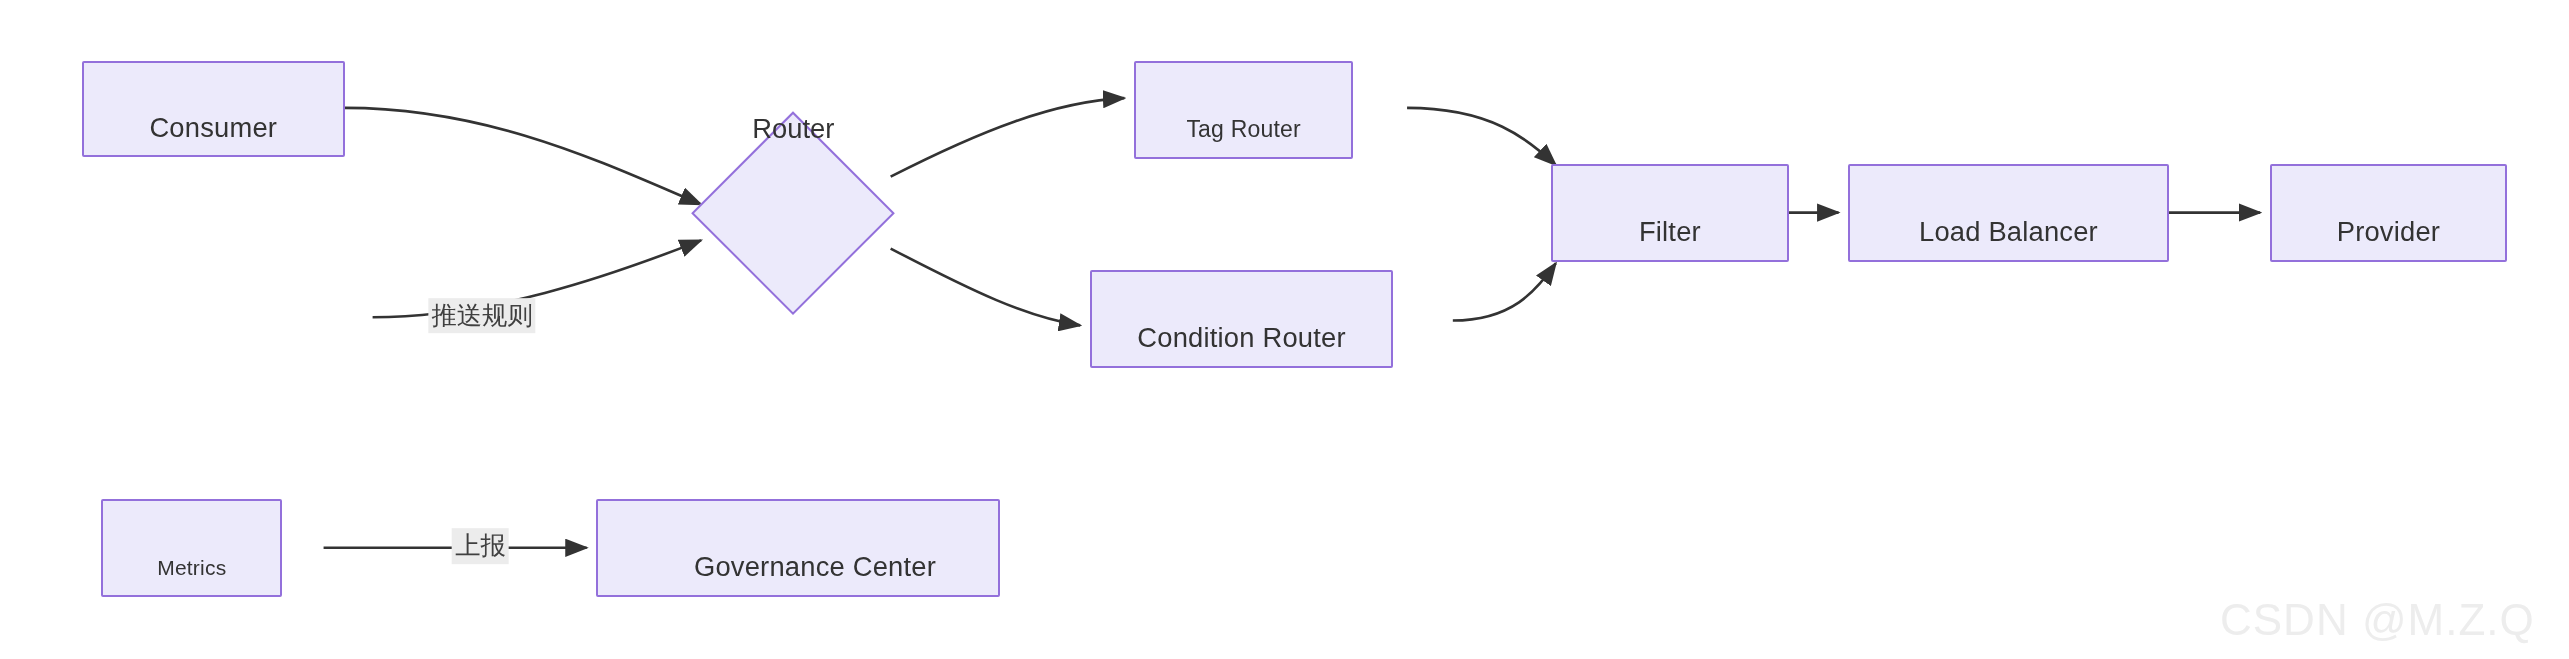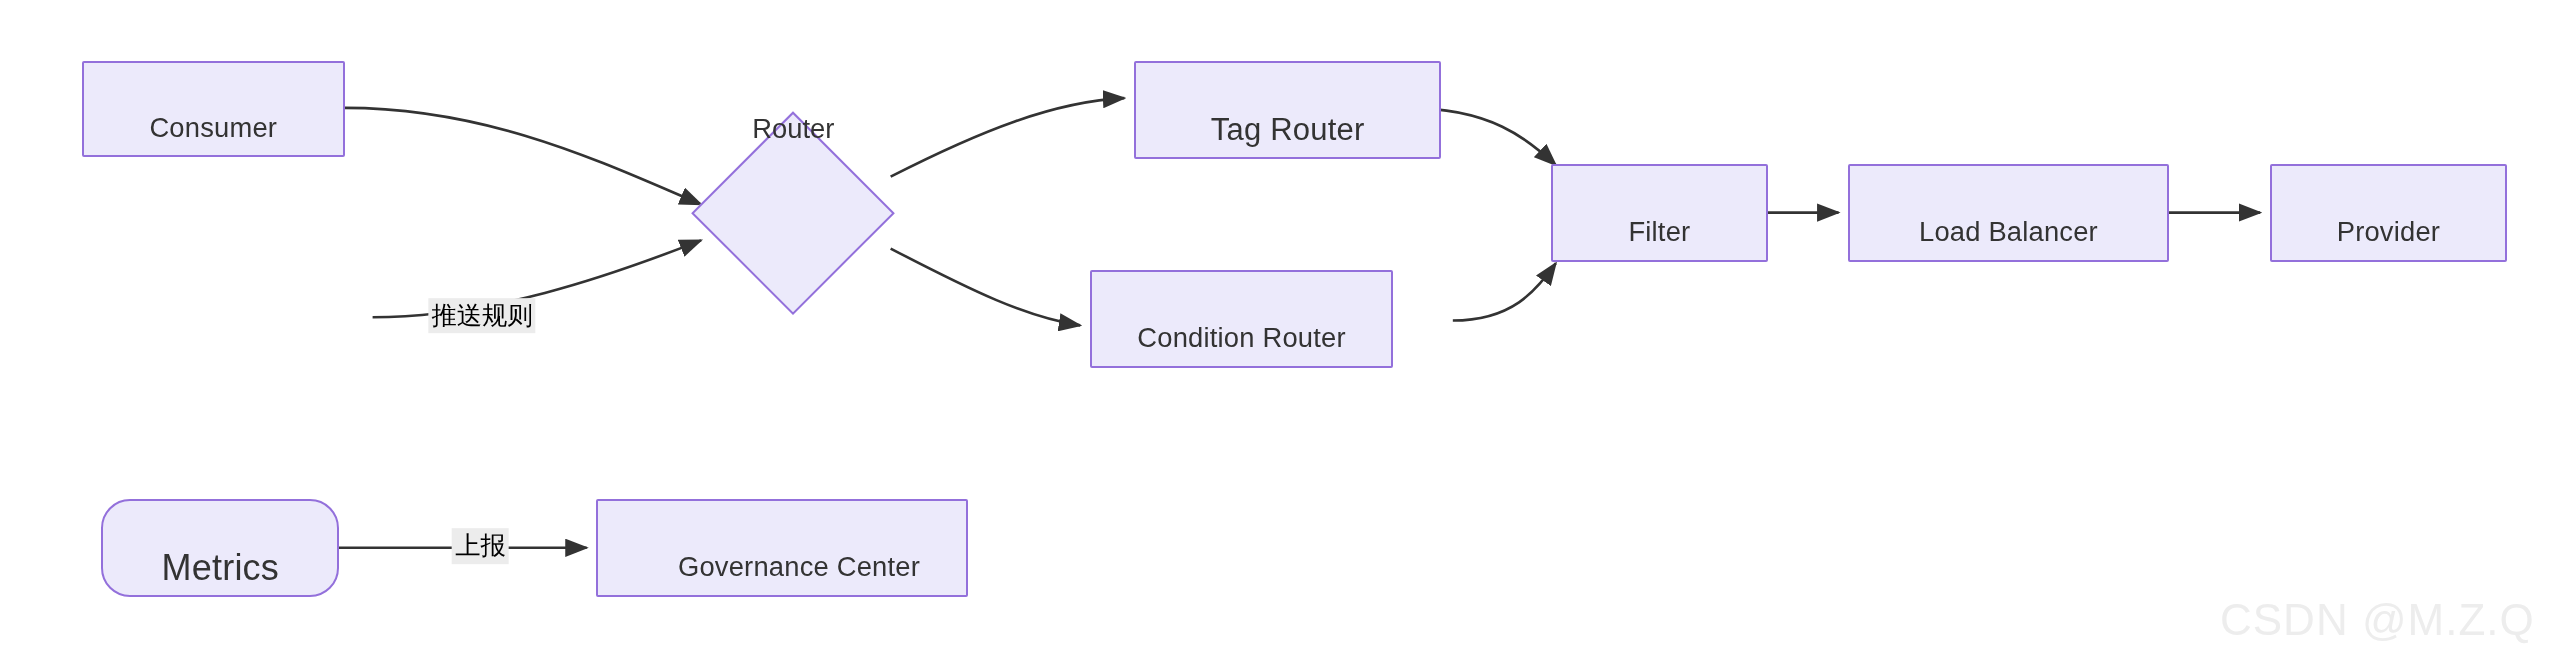--- a/index.html
+++ b/index.html
@@ -63,21 +63,21 @@
   .diamond-text {
     position: relative;
     z-index: 2;
     color: #333333;
     font-size: 27px;
     white-space: nowrap;
   }
   .edge-label {
     position: absolute;
     background: #ECECEC;
-    color: #000000;
+    color: #404040;
     font-size: 25px;
     line-height: 1.25;
     padding: 2px 3px;
     white-space: nowrap;
     transform: translate(-50%, -50%);
   }
   .watermark {
     position: absolute;
     color: #EDEDED;
     font-size: 44px;
@@ -122,45 +122,45 @@
   <div class="node" style="left: 81.7112px; top: 60.5037px; width: 263.11px; height: 96.4789px; font-size: 27.3569px;">
     <span class="node-label">Consumer</span>
   </div>
 
 
   <div class="diamond-wrap" style="left: 691.277px; top: 112.831px; width: 204.278px; height: 199.499px;">
     <span class="diamond-shape" style="width: 143.812px; height: 143.812px;"></span>
     <span class="diamond-text" style="font-size: 27.3569px;">Router</span>
   </div>
 
-  <div class="node" style="left: 1134.15px; top: 60.5037px; width: 307px; height: 98.1141px; font-size: 31px;">
+  <div class="node" style="left: 1134.15px; top: 60.5037px; width: 219px; height: 98.1141px; font-size: 23px;">
     <span class="node-label">Tag Router</span>
   </div>
 
   <div class="node" style="left: 1090.03px; top: 269.814px; width: 303px; height: 98.1141px; font-size: 27.3569px;">
     <span class="node-label">Condition Router</span>
   </div>
 
-  <div class="node" style="left: 1550.88px; top: 163.524px; width: 217px; height: 98.1141px; font-size: 27.3569px;">
+  <div class="node" style="left: 1550.88px; top: 163.524px; width: 238px; height: 98.1141px; font-size: 27.3569px;">
     <span class="node-label">Filter</span>
   </div>
 
   <div class="node" style="left: 2269.94px; top: 163.524px; width: 236.962px; height: 98.1141px; font-size: 27.3569px;">
     <span class="node-label">Provider</span>
   </div>
 
   <div class="node" style="left: 1848.31px; top: 163.524px; width: 320.308px; height: 98.1141px; font-size: 27.3569px;">
     <span class="node-label">Load Balancer</span>
   </div>
 
-  <div class="node" style="left: 101.322px; top: 498.747px; width: 238px; height: 98.1141px; font-size: 36px; border-radius: 29px;">
+  <div class="node" style="left: 101.322px; top: 498.747px; width: 181px; height: 98.1141px; font-size: 21px;">
     <span class="node-label">Metrics</span>
   </div>
 
-  <div class="node" style="left: 596.492px; top: 498.747px; width: 372px; height: 98.1141px; font-size: 27.3569px; padding-left: 33px;">
+  <div class="node" style="left: 596.492px; top: 498.747px; width: 404px; height: 98.1141px; font-size: 27.3569px; padding-left: 33px;">
     <span class="node-label">Governance Center</span>
   </div>
 
   <div class="edge-label" style="left: 482.096px; top: 315.6px; font-size: 25.3305px;">推送规则</div>
 
   <div class="edge-label" style="left: 480.462px; top: 546.169px; font-size: 25.3305px;">上报</div>
 
   <div class="watermark" style="left:2220px; top:595px;">CSDN @M.Z.Q</div>
 
 </div>

